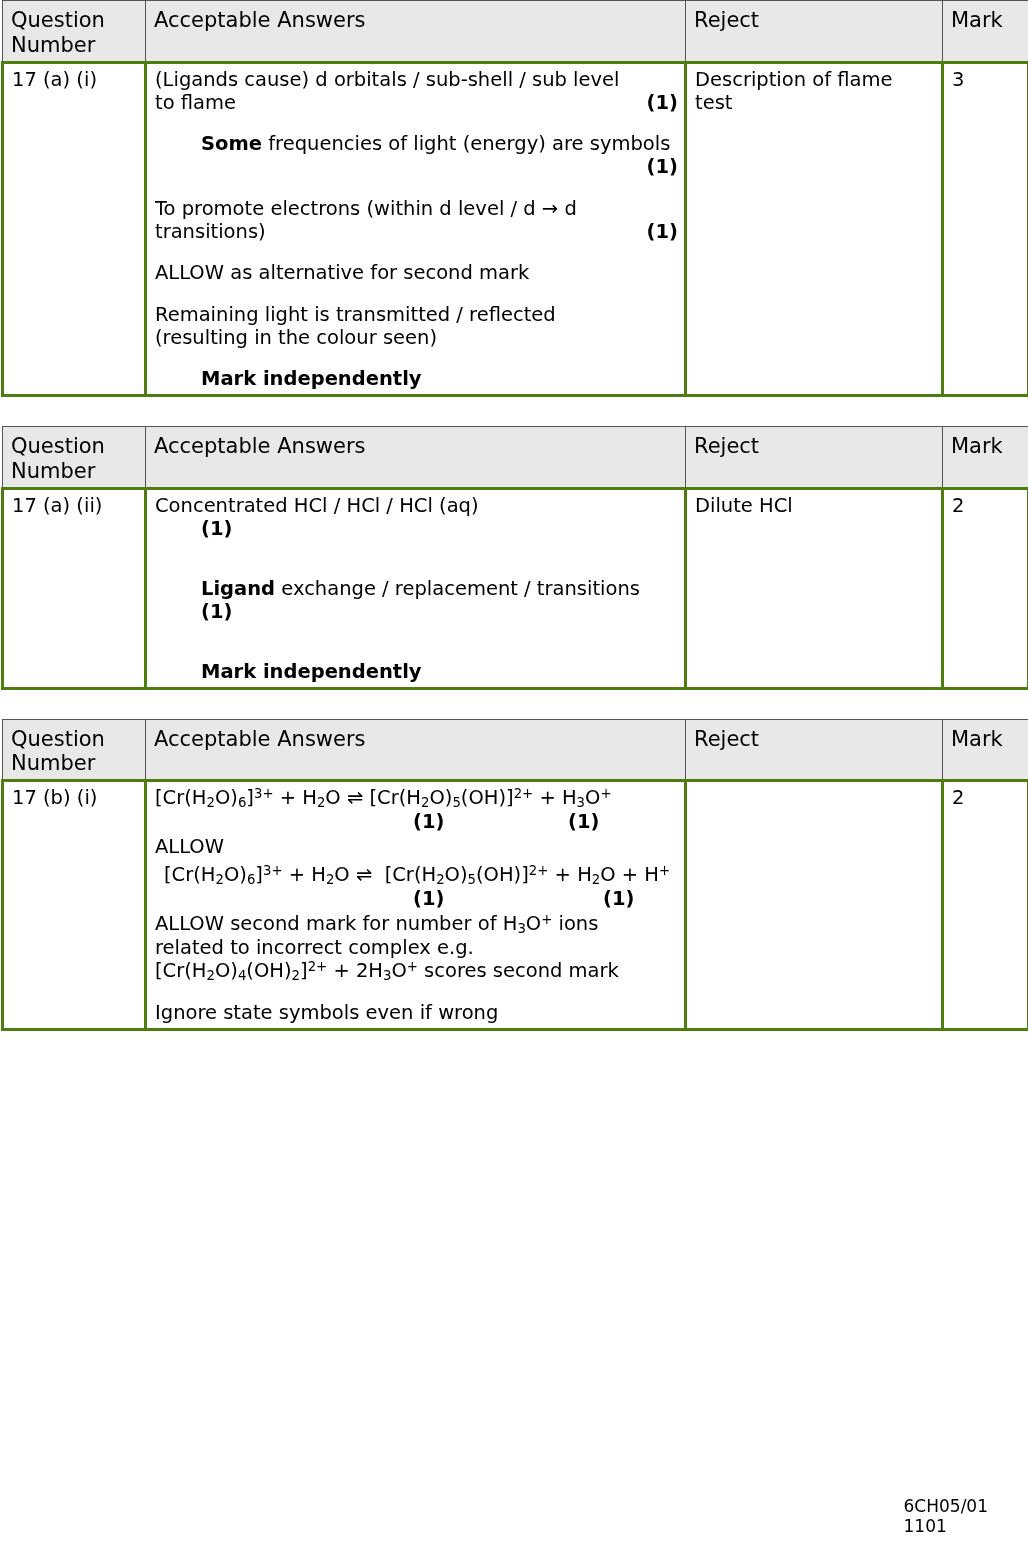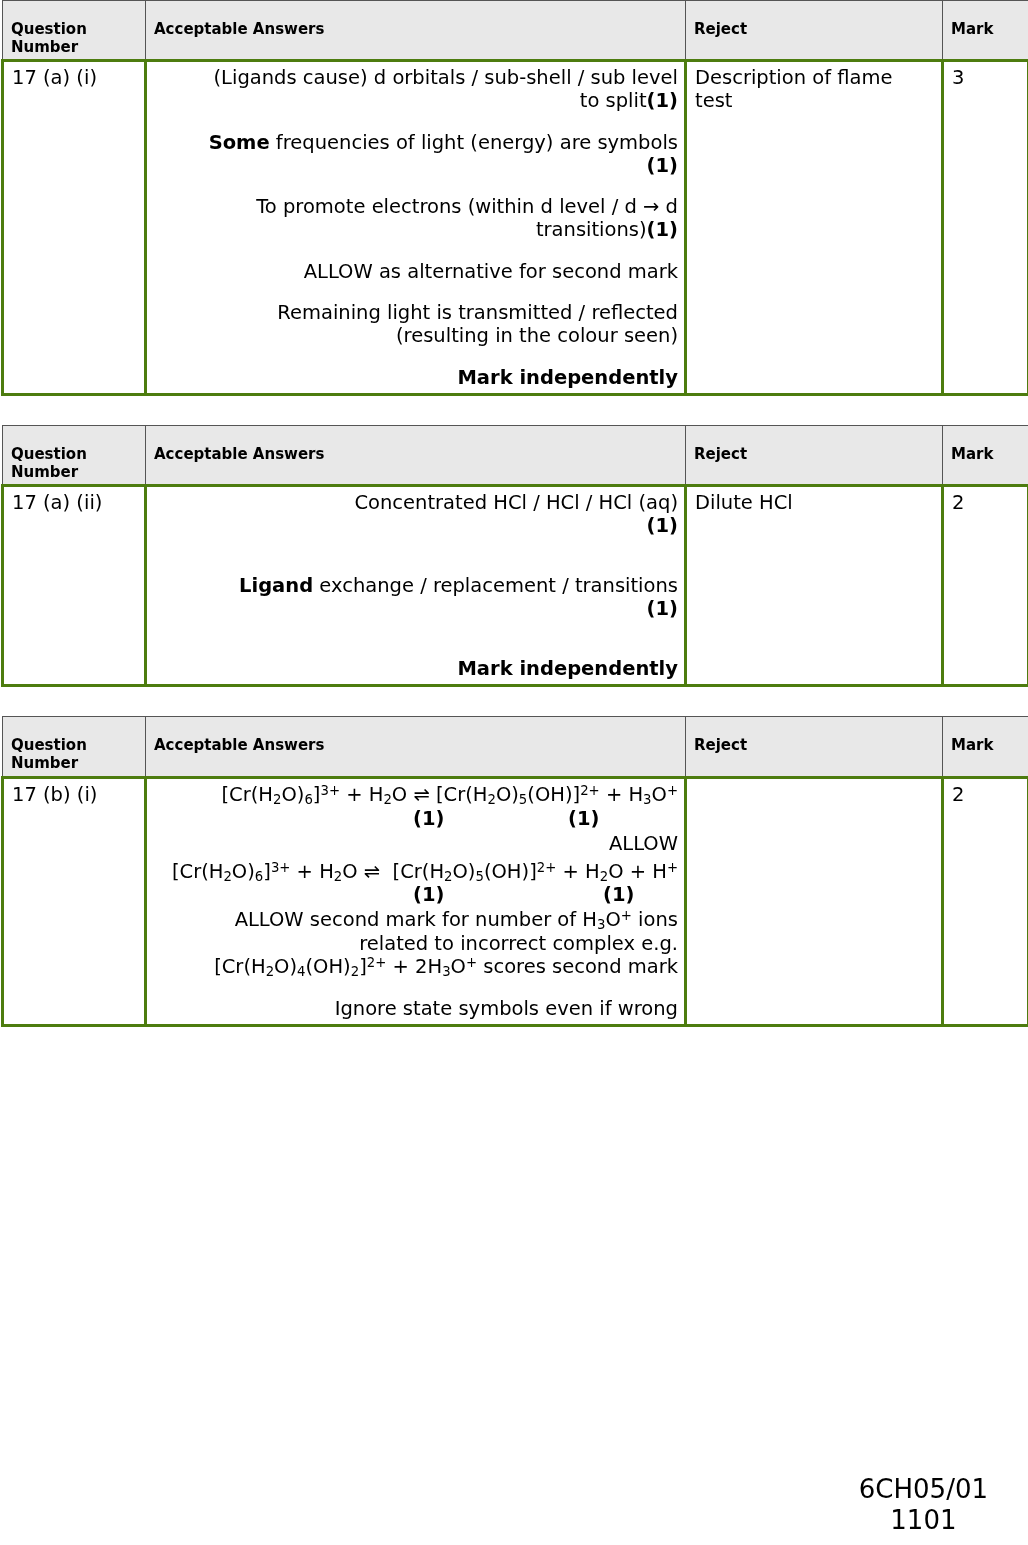--- a/index.html
+++ b/index.html
@@ -35,38 +35,38 @@
     vertical-align: top;
     padding: 4px 6px 4px 8px;
     font-size: 19.5px;
     line-height: 1.18;
     font-weight: normal;
     text-align: left;
   }
   table.ms-table thead th {
     background: #e8e8e8;
     border: 1px solid #555555;
-    font-weight: bold;
-    font-size: 15px;
-    padding-top: 20px;
+    font-weight: normal;
+    font-size: 21px;
+    padding-top: 7px;
     padding-bottom: 3px;
   }
   .col-qn   { width: 143px; }
   .col-ans  { width: 540px; }
   .col-rej  { width: 257px; }
   .col-mark { width: 86px; }
 
   .qn-cell { font-weight: bold; white-space: nowrap; }
   .mark-cell { font-weight: bold; }
 
   .spacer-1 { height: 29px; }
   .spacer-2 { height: 29px; }
 
   
-  .ans-block { position: relative; text-align: right; }
+  .ans-block { position: relative; }
   .line { display: block; white-space: pre-wrap; }
   .blank { display: block; height: 0.95em; }
   b.bd { font-weight: bold; margin-left: 46px; }
   .mk-right { float: right; font-weight: bold; }
   .clearfix::after { content: ""; display: block; clear: both; }
 
   
   .eqline {
     display: block;
     white-space: nowrap;
@@ -84,22 +84,22 @@
   .marks-row span {
     position: absolute;
     top: 0;
   }
 
   
   .footer {
     position: absolute;
     right: 40px;
     bottom: 8px;
-    text-align: center;
-    font-size: 26px;
+    text-align: left;
+    font-size: 17px;
     line-height: 1.22;
     margin-left: 42px;
   }
   .footer .fline { display: block; }
 </style>
 </head>
 <body>
 
 <div class="page">
 
@@ -120,21 +120,21 @@
         <th>Reject</th>
         <th>Mark</th>
       </tr>
     </thead>
     <tbody>
       <tr>
         <td class="qn-cell">17 (a) (i)</td>
         <td>
           <div class="ans-block">
             <span class="line">(Ligands cause) d orbitals / sub-shell / sub level</span>
-            <span class="line clearfix"><span class="mk-right">(1)</span><span>to split</span></span>
+            <span class="line clearfix"><span class="mk-right">(1)</span><span>to flame</span></span>
             <span class="blank"></span>
             <span class="line"><b class="bd">Some</b><span> frequencies of light (energy) are symbols</span></span>
             <span class="line clearfix"><span class="mk-right">(1)</span></span>
             <span class="blank"></span>
             <span class="line">To promote electrons (within d level / d → d</span>
             <span class="line clearfix"><span class="mk-right">(1)</span><span>transitions)</span></span>
             <span class="blank"></span>
             <span class="line">ALLOW as alternative for second mark</span>
             <span class="blank"></span>
             <span class="line">Remaining light is transmitted / reflected</span>
@@ -218,21 +218,21 @@
 
             <span class="eqline">[Cr(H<sub>2</sub>O)<sub>6</sub>]<sup>3+</sup> + H<sub>2</sub>O ⇌ [Cr(H<sub>2</sub>O)<sub>5</sub>(OH)]<sup>2+</sup> + H<sub>3</sub>O<sup>+</sup></span>
 
             <span class="marks-row">
               <span style="left:258px;">(1)</span>
               <span style="left:413px;">(1)</span>
             </span>
 
             <span class="line">ALLOW</span>
 
-            <span class="eqline" style="margin-top:5px;">[Cr(H<sub>2</sub>O)<sub>6</sub>]<sup>3+</sup> + H<sub>2</sub>O ⇌&nbsp; [Cr(H<sub>2</sub>O)<sub>5</sub>(OH)]<sup>2+</sup> + H<sub>2</sub>O + H<sup>+</sup></span>
+            <span class="eqline" style="margin-top:5px;margin-left:9px;">[Cr(H<sub>2</sub>O)<sub>6</sub>]<sup>3+</sup> + H<sub>2</sub>O ⇌&nbsp; [Cr(H<sub>2</sub>O)<sub>5</sub>(OH)]<sup>2+</sup> + H<sub>2</sub>O + H<sup>+</sup></span>
 
             <span class="marks-row">
               <span style="left:258px;">(1)</span>
               <span style="left:448px;">(1)</span>
             </span>
 
             <span class="eqline">ALLOW second mark for number of H<sub>3</sub>O<sup>+</sup> ions</span>
             <span class="line">related to incorrect complex e.g.</span>
             <span class="eqline">[Cr(H<sub>2</sub>O)<sub>4</sub>(OH)<sub>2</sub>]<sup>2+</sup> + 2H<sub>3</sub>O<sup>+</sup> scores second mark</span>
 

